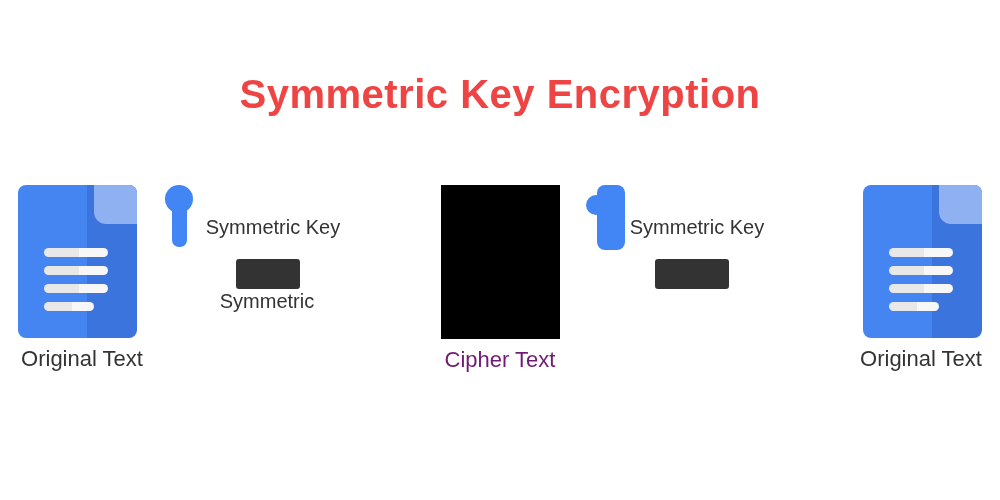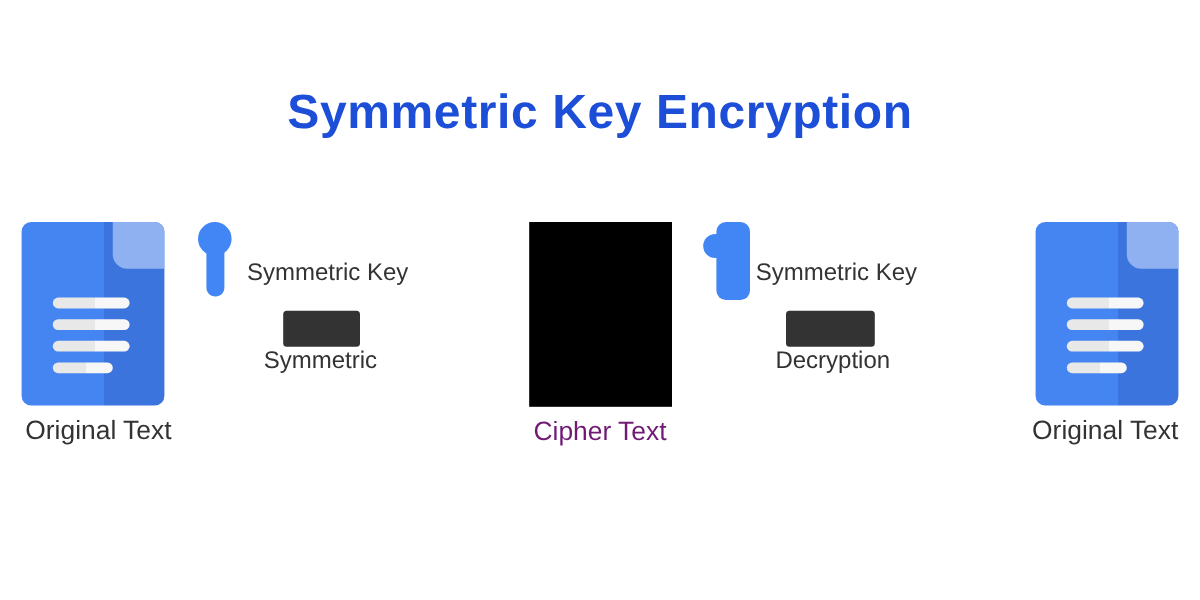--- a/index.html
+++ b/index.html
@@ -3,21 +3,21 @@
 <meta charset="utf-8">
 <style>
   html,body{margin:0;padding:0;background:#fff;}
   .canvas{
     position:relative;width:1000px;height:500px;background:#ffffff;overflow:hidden;
     font-family:"Liberation Sans", sans-serif;
   }
   
   .title{
     position:absolute;left:0;right:0;top:72px;text-align:center;
-    font-size:40px;font-weight:700;color:#1d4ed8;letter-spacing:0.5px;
+    font-size:40px;font-weight:700;color:#ef4444;letter-spacing:0.5px;
   }
   
   .doc{position:absolute;width:119px;height:153px;}
   .doc-body{
     position:absolute;inset:0;border-radius:8px;overflow:hidden;
     background:linear-gradient(90deg,#4485F2 0 58%,#3B74DC 58% 100%);
   }
   .doc-fold{
     position:absolute;top:0;right:0;width:43px;height:39px;
     background:#8FB1F2;border-bottom-left-radius:12px;
@@ -91,21 +91,20 @@
   <div class="cipher"></div>
   <div class="lbl lbl-lg lbl-cipher">Cipher Text</div>
 
   <div class="key key2">
     <span class="key-bump"></span>
     <span class="key-bar"></span>
   </div>
   <div class="lbl lbl-md lbl-key2">Symmetric Key</div>
 
   <div class="block block2"></div>
-  <div class="lbl lbl-md lbl-dec">Decryption</div>
 
   <div class="doc doc2">
     <div class="doc-body">
       <div class="doc-fold"></div>
       <div class="doc-line l1"></div>
       <div class="doc-line l2"></div>
       <div class="doc-line l3"></div>
       <div class="doc-line l4"></div>
     </div>
   </div>

